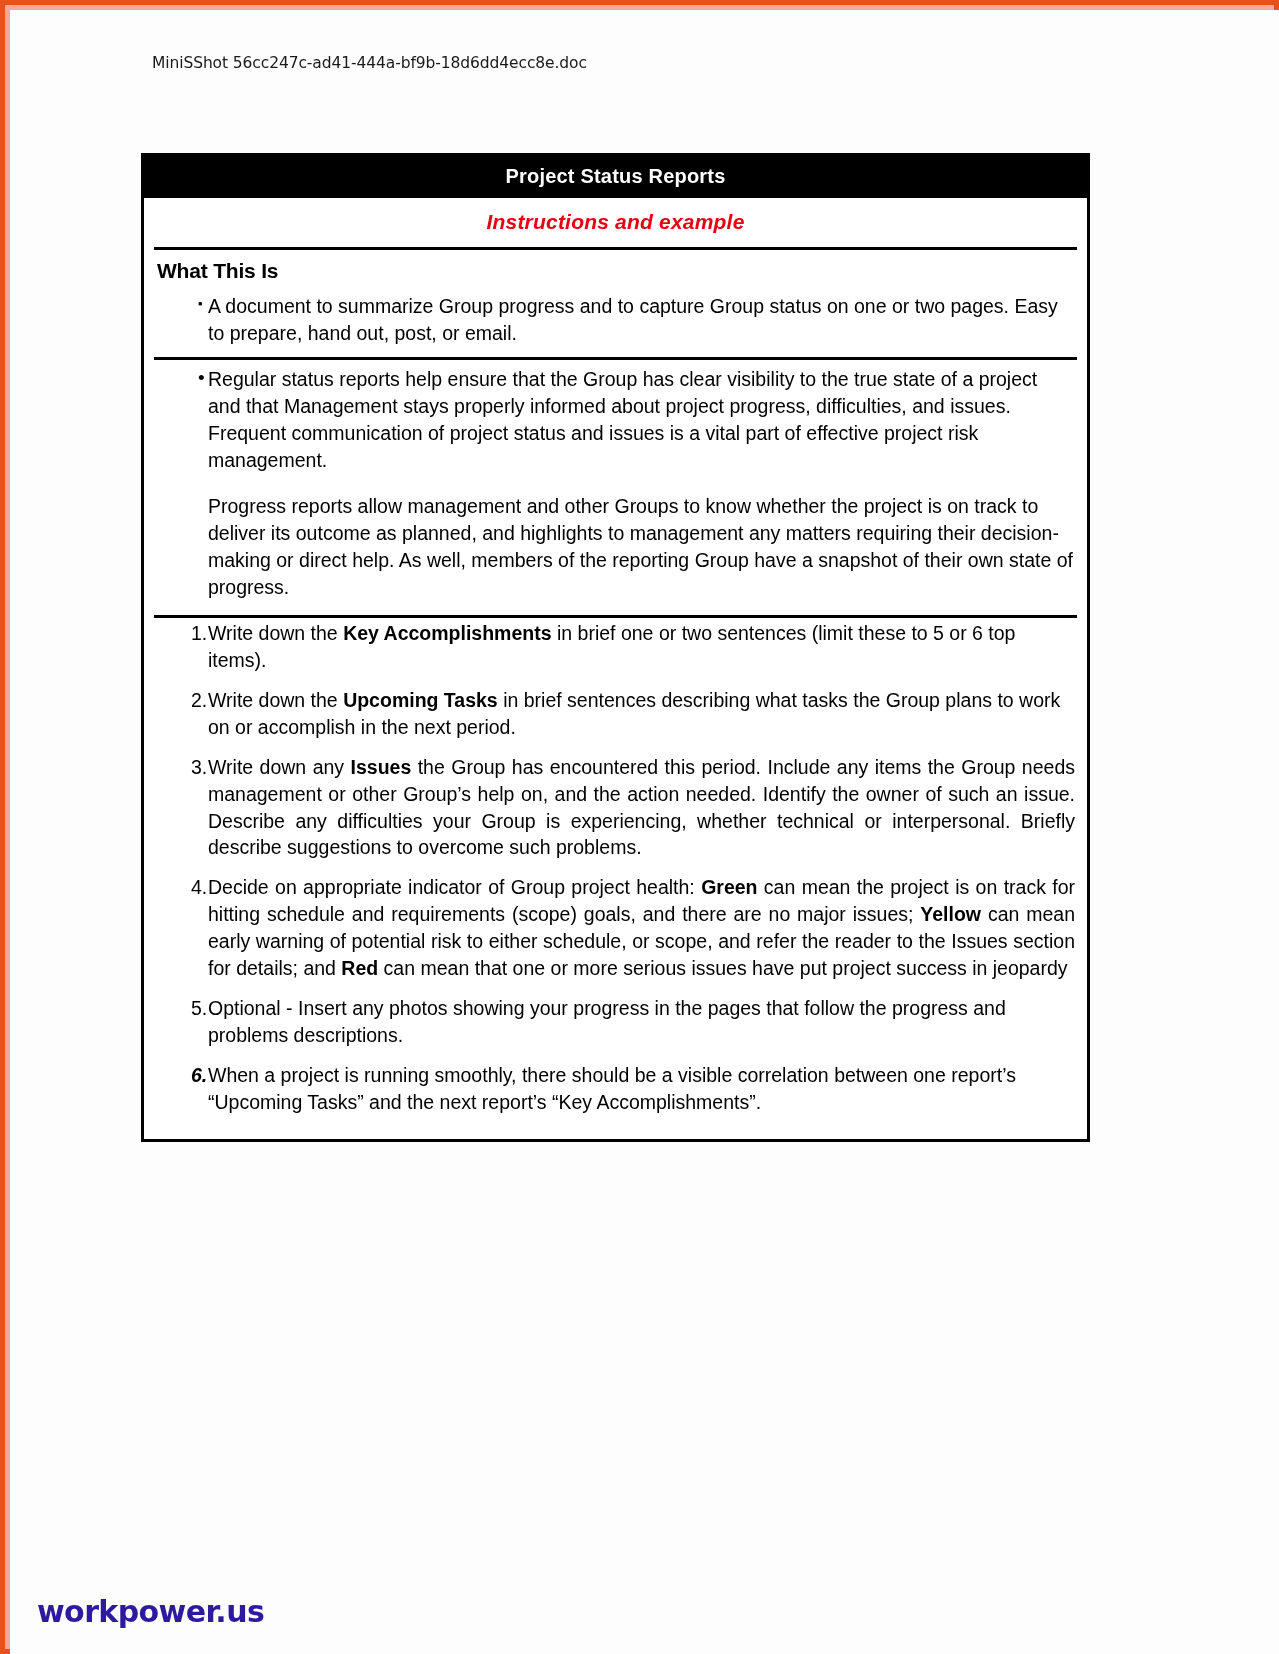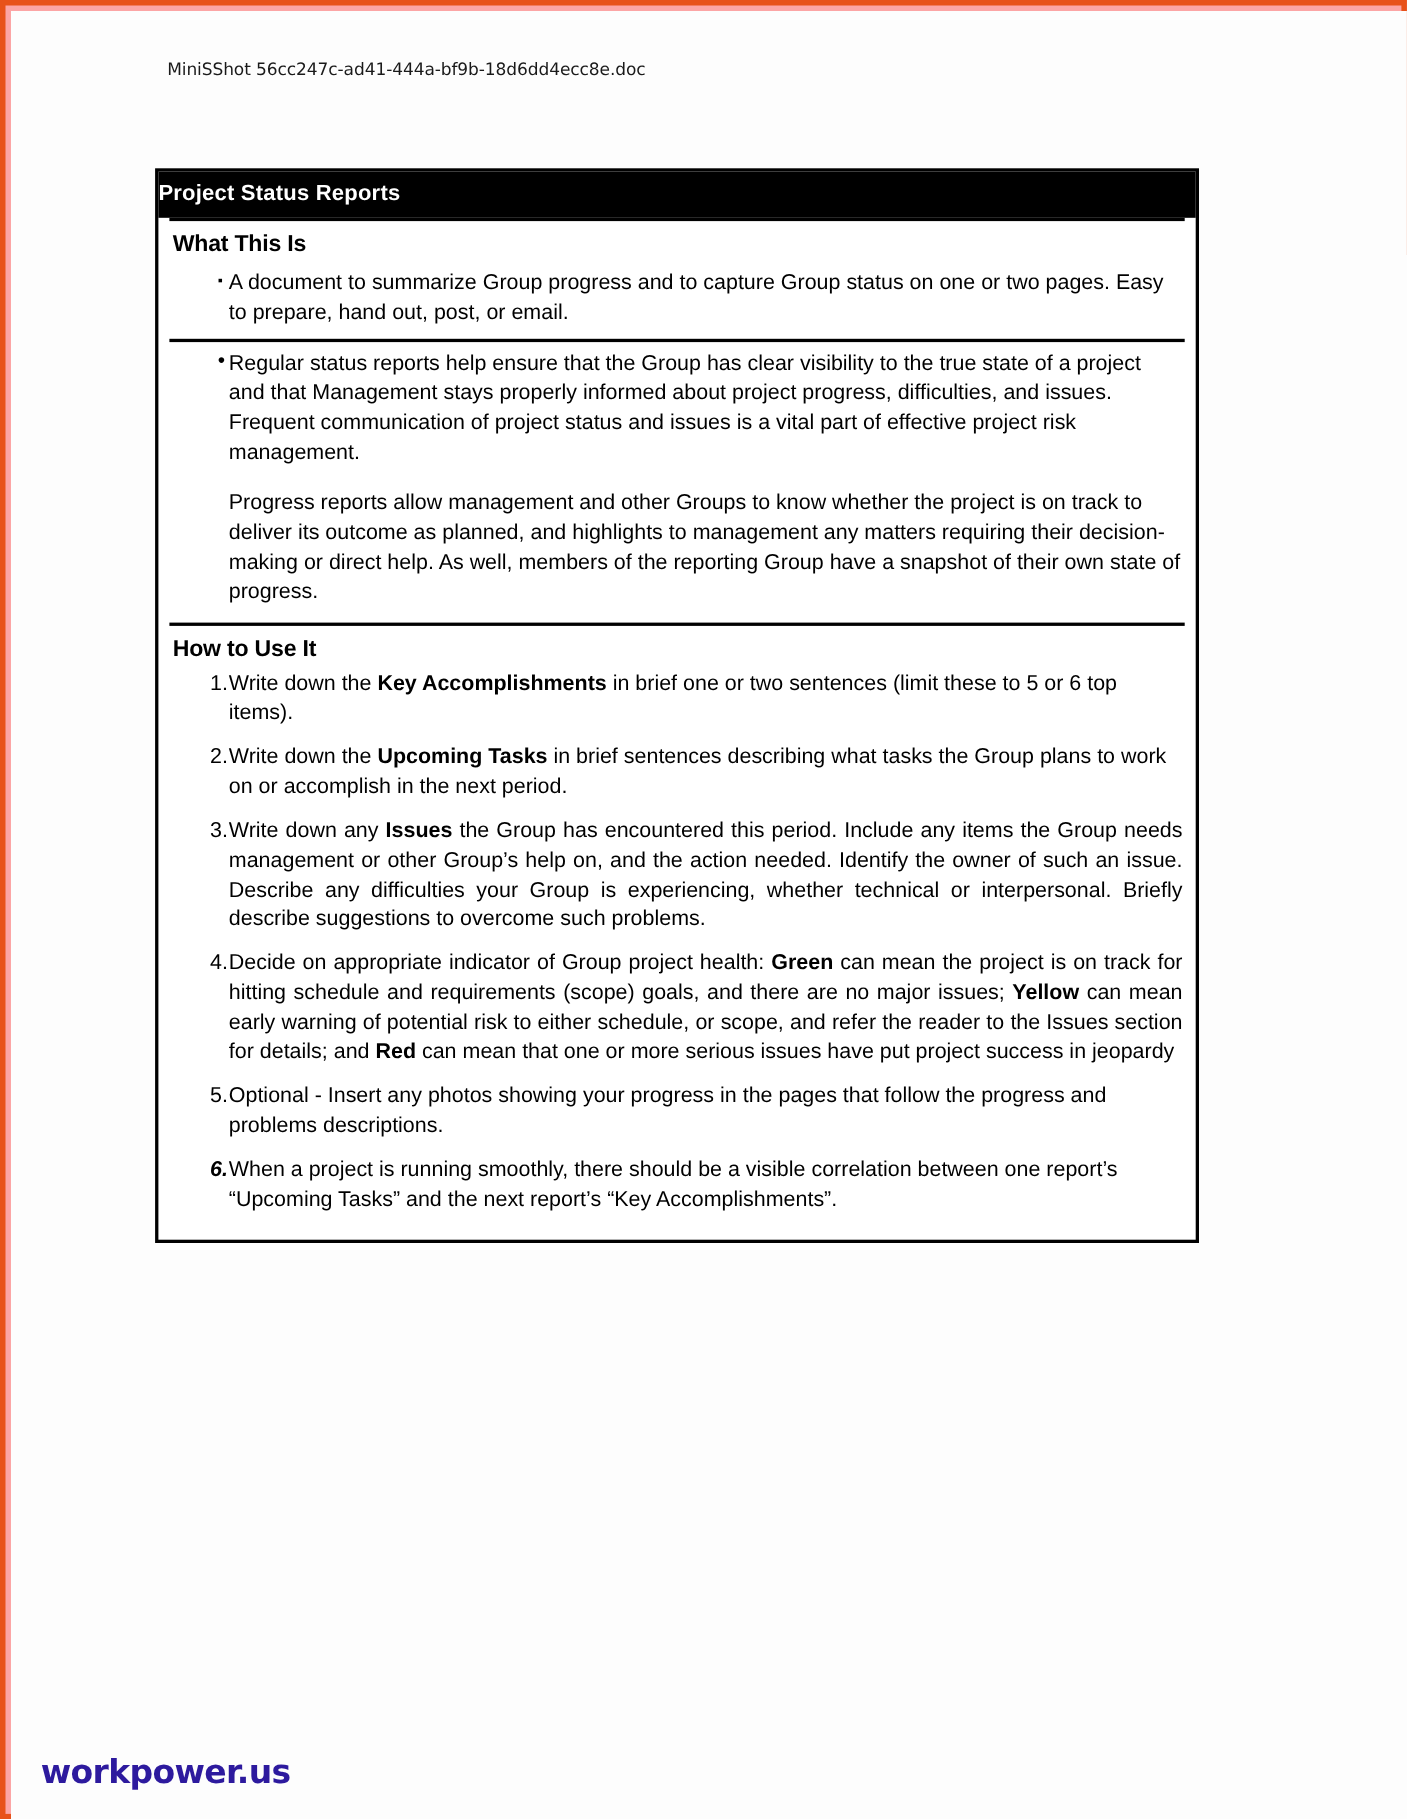--- a/index.html
+++ b/index.html
@@ -48,20 +48,21 @@
     left: 131px;
     top: 143px;
     width: 949px;
     box-sizing: border-box;
     border: 3px solid #000000;
     background: #ffffff;
   }
   .title-bar {
     background: #000000;
     color: #ffffff;
+    text-align: center;
     font-weight: bold;
     font-size: 20px;
     padding: 9px 0 10px 0;
     letter-spacing: 0.2px;
   }
   .subtitle {
     text-align: center;
     color: #e60012;
     font-weight: bold;
     font-style: italic;
@@ -174,41 +175,41 @@
 
 <div class="page-frame">
   <div class="sheet">
 
     <div class="file-header">MiniSShot 56cc247c-ad41-444a-bf9b-18d6dd4ecc8e.doc</div>
 
     <div class="doc">
 
       <div class="title-bar">Project Status Reports</div>
 
+      <div class="subtitle">Instructions and example</div>
 
       <div class="rule"></div>
       <div class="section-head">What This Is</div>
       <div class="body-block">
         <div class="bullet-item">
           <span class="marker sq-marker">▪</span>
           <span class="btext">A document to summarize Group progress and to capture Group status on one or two pages. Easy to prepare, hand out, post, or email.</span>
         </div>
       </div>
 
       <div class="rule"></div>
       <div class="body-block">
         <div class="bullet-item">
           <span class="marker rd-marker">•</span>
           <span class="btext">Regular status reports help ensure that the Group has clear visibility to the true state of a project and that Management stays properly informed about project progress, difficulties, and issues. Frequent communication of project status and issues is a vital part of effective project risk management.</span>
         </div>
         <div class="plain-para">Progress reports allow management and other Groups to know whether the project is on track to deliver its outcome as planned, and highlights to management any matters requiring their decision-making or direct help. As well, members of the reporting Group have a snapshot of their own state of progress.</div>
       </div>
 
       <div class="rule"></div>
-      <div class="section-head">How to Use It</div>
       <div class="num-list">
 
         <div class="num-item">
           <span class="num">1.</span>
           <span class="ntext"><span>Write down the </span><b>Key Accomplishments</b><span> in brief one or two sentences (limit these to 5 or 6 top items).</span></span>
         </div>
 
         <div class="num-item">
           <span class="num">2.</span>
           <span class="ntext"><span>Write down the </span><b>Upcoming Tasks</b><span> in brief sentences  describing what tasks the Group plans to work on or accomplish in the next period.</span></span>

